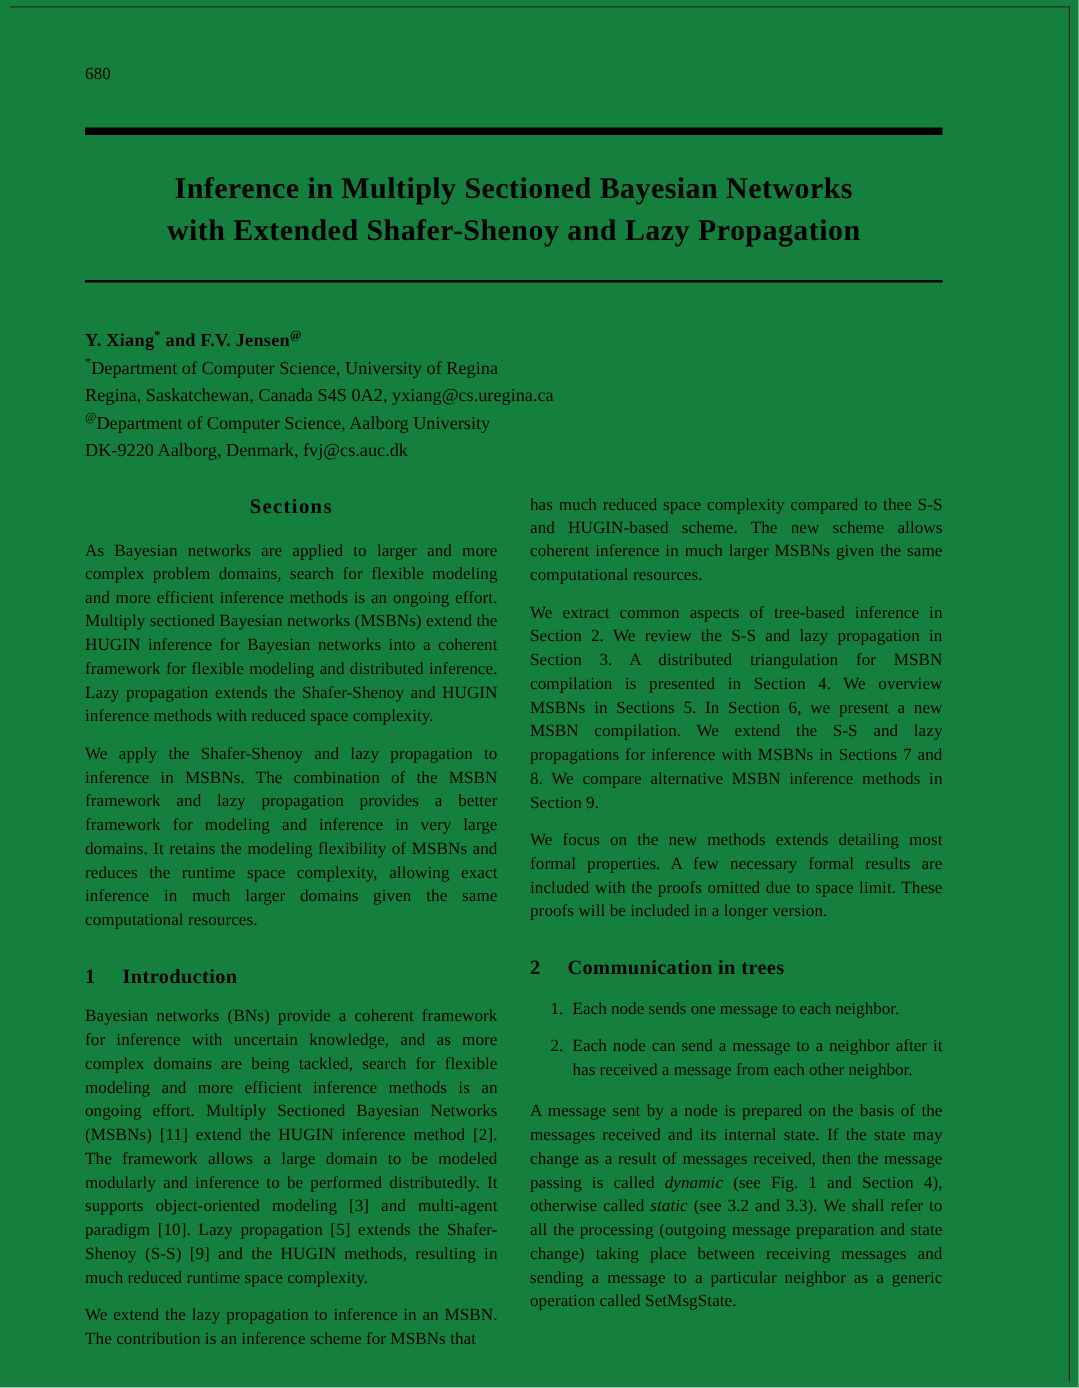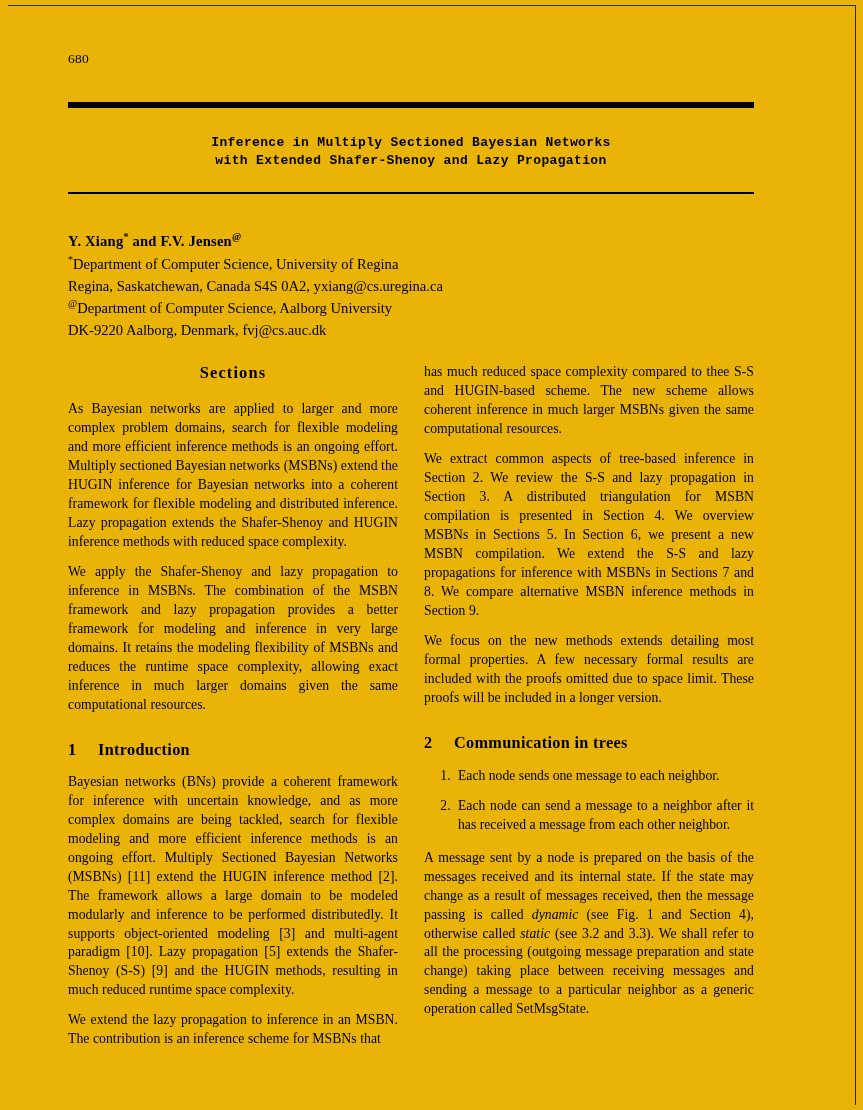--- a/index.html
+++ b/index.html
@@ -9,21 +9,21 @@
     background: #ffffff;
   }
   body {
     font-family: "Liberation Serif", "DejaVu Serif", serif;
     color: #000000;
   }
   .page {
     position: relative;
     width: 863px;
     height: 1110px;
-    background: #eab308;
+    background: #15803d;
     overflow: hidden;
     box-sizing: border-box;
   }
   
   .frame-top {
     position: absolute;
     left: 8px;
     top: 5px;
     width: 847px;
     height: 1px;
@@ -57,25 +57,24 @@
   .rule-thin {
     margin-top: 0;
     height: 2px;
     background: #000000;
   }
   .title-block {
     padding: 26px 0 22px 0;
     text-align: center;
   }
   .title-line {
-    font-size: 13px;
+    font-size: 24px;
     font-weight: bold;
     line-height: 1.42;
     letter-spacing: 0.35px;
-    font-family: Liberation Mono, monospace;
   }
   .authors {
     text-align: left;
     padding-top: 36px;
     font-size: 14.6px;
     line-height: 1.52;
   }
   .authors .names {
     font-weight: bold;
     letter-spacing: 0.2px;

